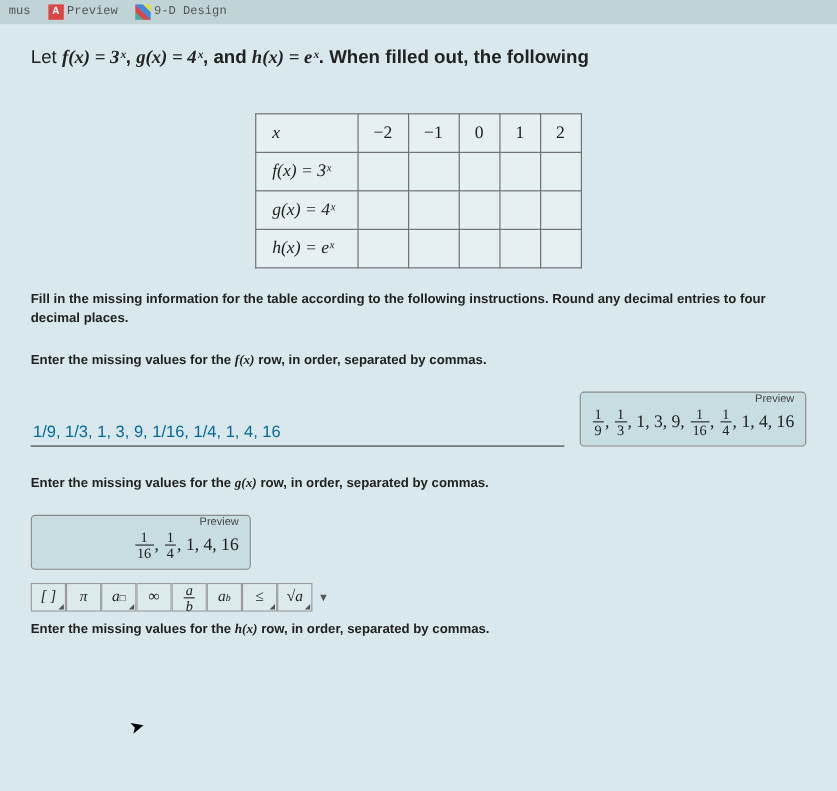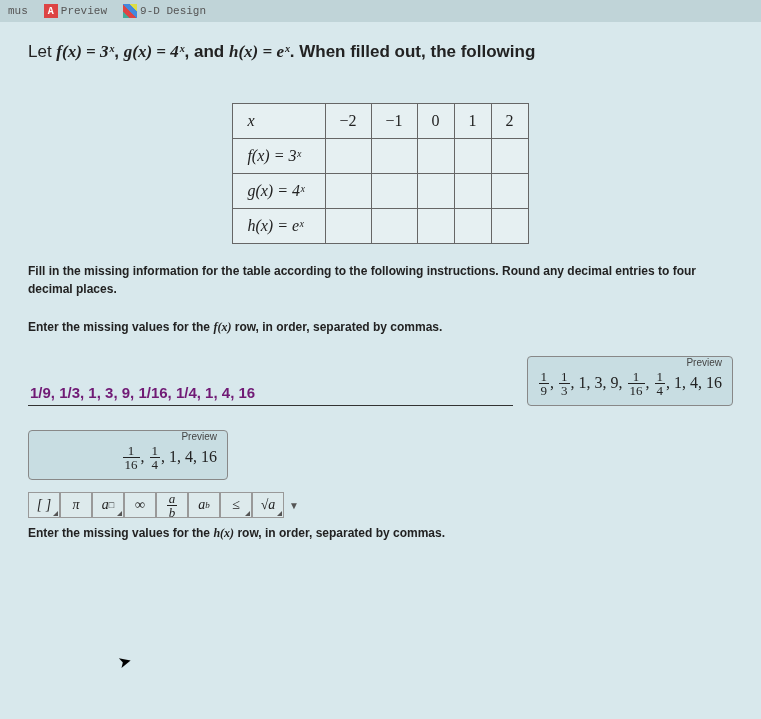--- a/index.html
+++ b/index.html
@@ -84,22 +84,21 @@
       margin-bottom: 24px;
     }
     .answer-input {
       flex: 1;
       border: none;
       border-bottom: 1.5px solid #333;
       background: transparent;
       font-size: 15px;
       padding: 4px 2px;
       outline: none;
-      color: #701a75;
-      font-weight: bold;
+      color: #0369a1;
     }
     .preview-box {
       flex: 0 0 auto;
       min-width: 200px;
       border: 1px solid #888;
       border-radius: 4px;
       background: #c8dde2;
       padding: 0 10px 8px 10px;
       text-align: right;
       position: relative;
@@ -250,20 +249,23 @@
   <div class="input-row">
     <input class="answer-input" value="1/9, 1/3, 1, 3, 9, 1/16, 1/4, 1, 4, 16" style="">
     <div class="preview-box">
       <span class="preview-label">Preview</span>
       <span class="preview-content">
         <span class="frac"><span class="num">1</span><span class="den">9</span></span>, <span class="frac"><span class="num">1</span><span class="den">3</span></span>, 1, 3, 9, <span class="frac"><span class="num">1</span><span class="den">16</span></span>, <span class="frac"><span class="num">1</span><span class="den">4</span></span>, 1, 4, 16
       </span>
     </div>
   </div>
 
+  <div class="instruction">
+    <b>Enter the missing values for the <span class="func">g(x)</span> row, in order, separated by commas.</b>
+  </div>
 
   <div class="input-row">
     <div class="preview-box">
       <span class="preview-label">Preview</span>
       <span class="preview-content">
         <span class="frac"><span class="num">1</span><span class="den">16</span></span>, <span class="frac"><span class="num">1</span><span class="den">4</span></span>, 1, 4, 16
       </span>
     </div>
   </div>
 

